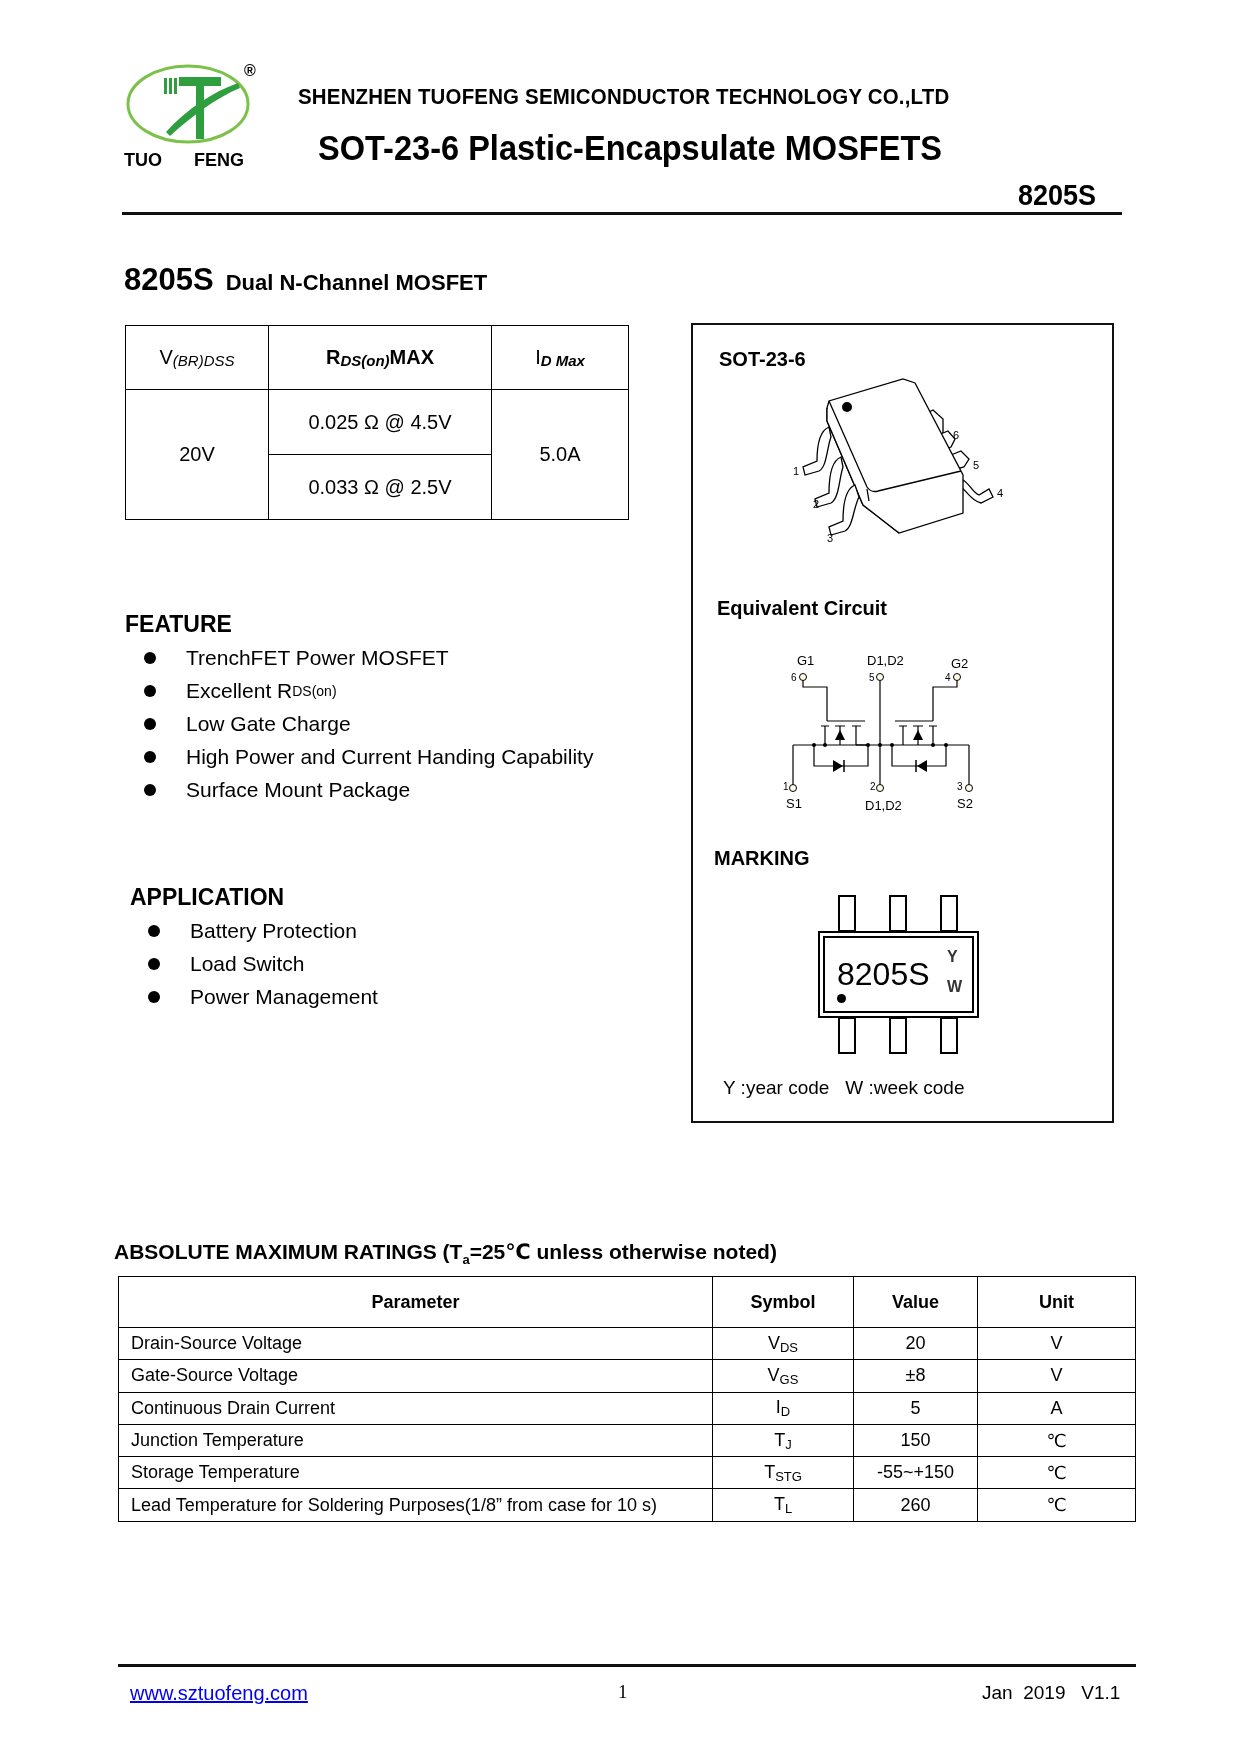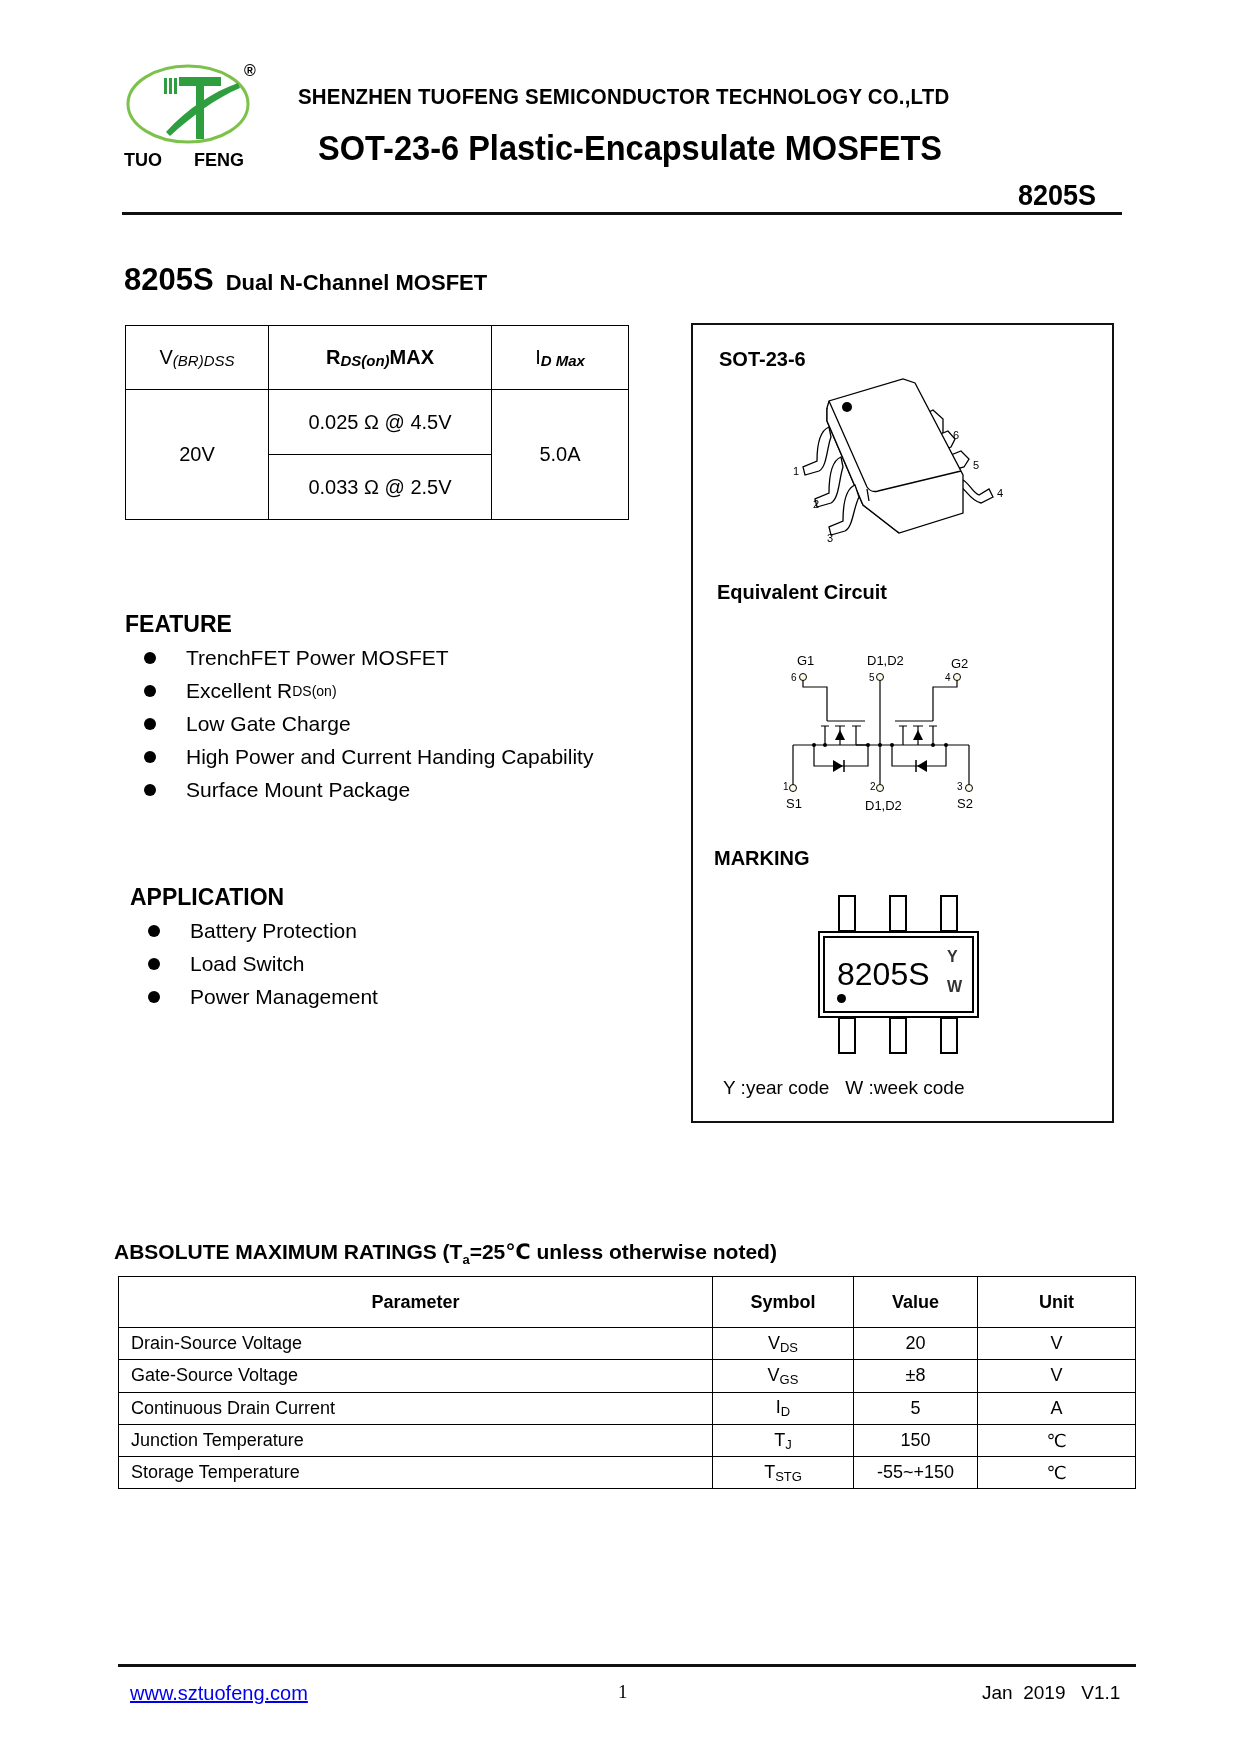--- a/index.html
+++ b/index.html
@@ -148,21 +148,21 @@
     </g>
     <circle cx="64" cy="32" r="5" fill="#000"></circle>
     <text x="10" y="100" font-size="11">1</text>
     <text x="30" y="133" font-size="11">2</text>
     <text x="44" y="167" font-size="11">3</text>
     <text x="214" y="122" font-size="11">4</text>
     <text x="190" y="94" font-size="11">5</text>
     <text x="170" y="64" font-size="11">6</text>
   </svg>
 
-  <div class="abs pkg-label" style="left:24px;top:256px;text-align:center;">Equivalent Circuit</div>
+  <div class="abs pkg-label" style="left:24px;top:272px;text-align:center;">Equivalent Circuit</div>
 
   <svg class="abs" style="left:90px;top:325px;" width="220" height="165" viewBox="0 0 220 165">
     <g fill="none" stroke="#000" stroke-width="1.2">
 
       <path d="M20 30 L20 37 L44 37 L44 71"></path>
       <path d="M44 71 L82 71"></path>
 
       <path d="M174 30 L174 37 L150 37 L150 71"></path>
       <path d="M112 71 L150 71"></path>
 
@@ -278,19 +278,25 @@
         <td><span>T</span><span class="sb">J</span></td>
         <td>150</td>
         <td>℃</td>
       </tr>
     <tr>
         <td class="p">Storage Temperature</td>
         <td><span>T</span><span class="sb">STG</span></td>
         <td>-55~+150</td>
         <td>℃</td>
       </tr>
+    <tr>
+        <td class="p">Lead Temperature for Soldering Purposes(1/8” from case for 10 s)</td>
+        <td><span>T</span><span class="sb">L</span></td>
+        <td>260</td>
+        <td>℃</td>
+      </tr>
   </tbody>
 </table>
 
 <div class="abs rule-bot"></div>
 <a class="abs foot-link">www.sztuofeng.com</a>
 <div class="abs foot-page">1</div>
 <div class="abs foot-date">Jan  2019   V1.1</div>
 
 </body></html>

